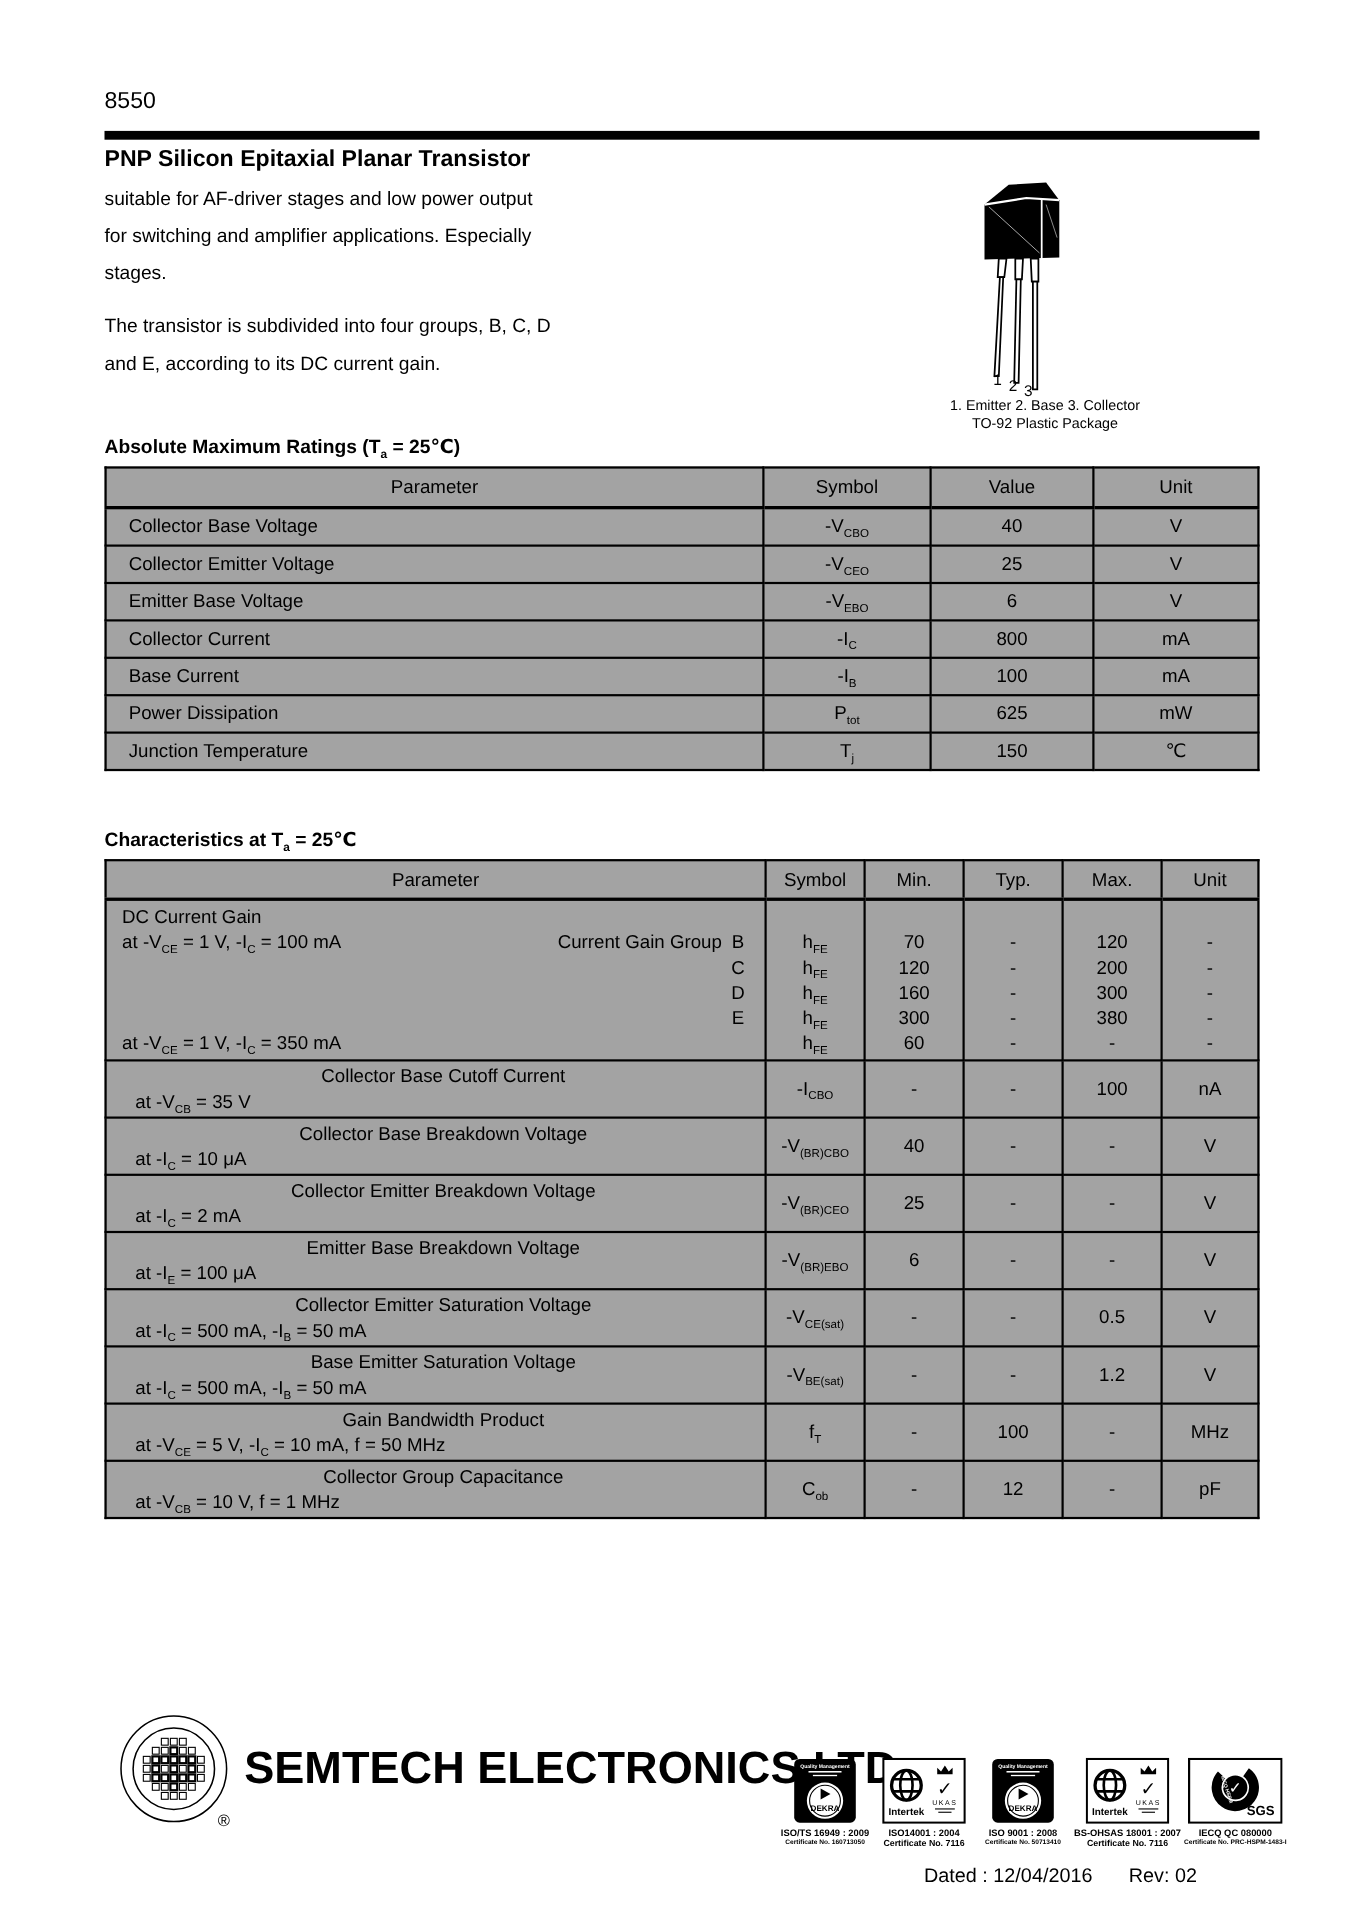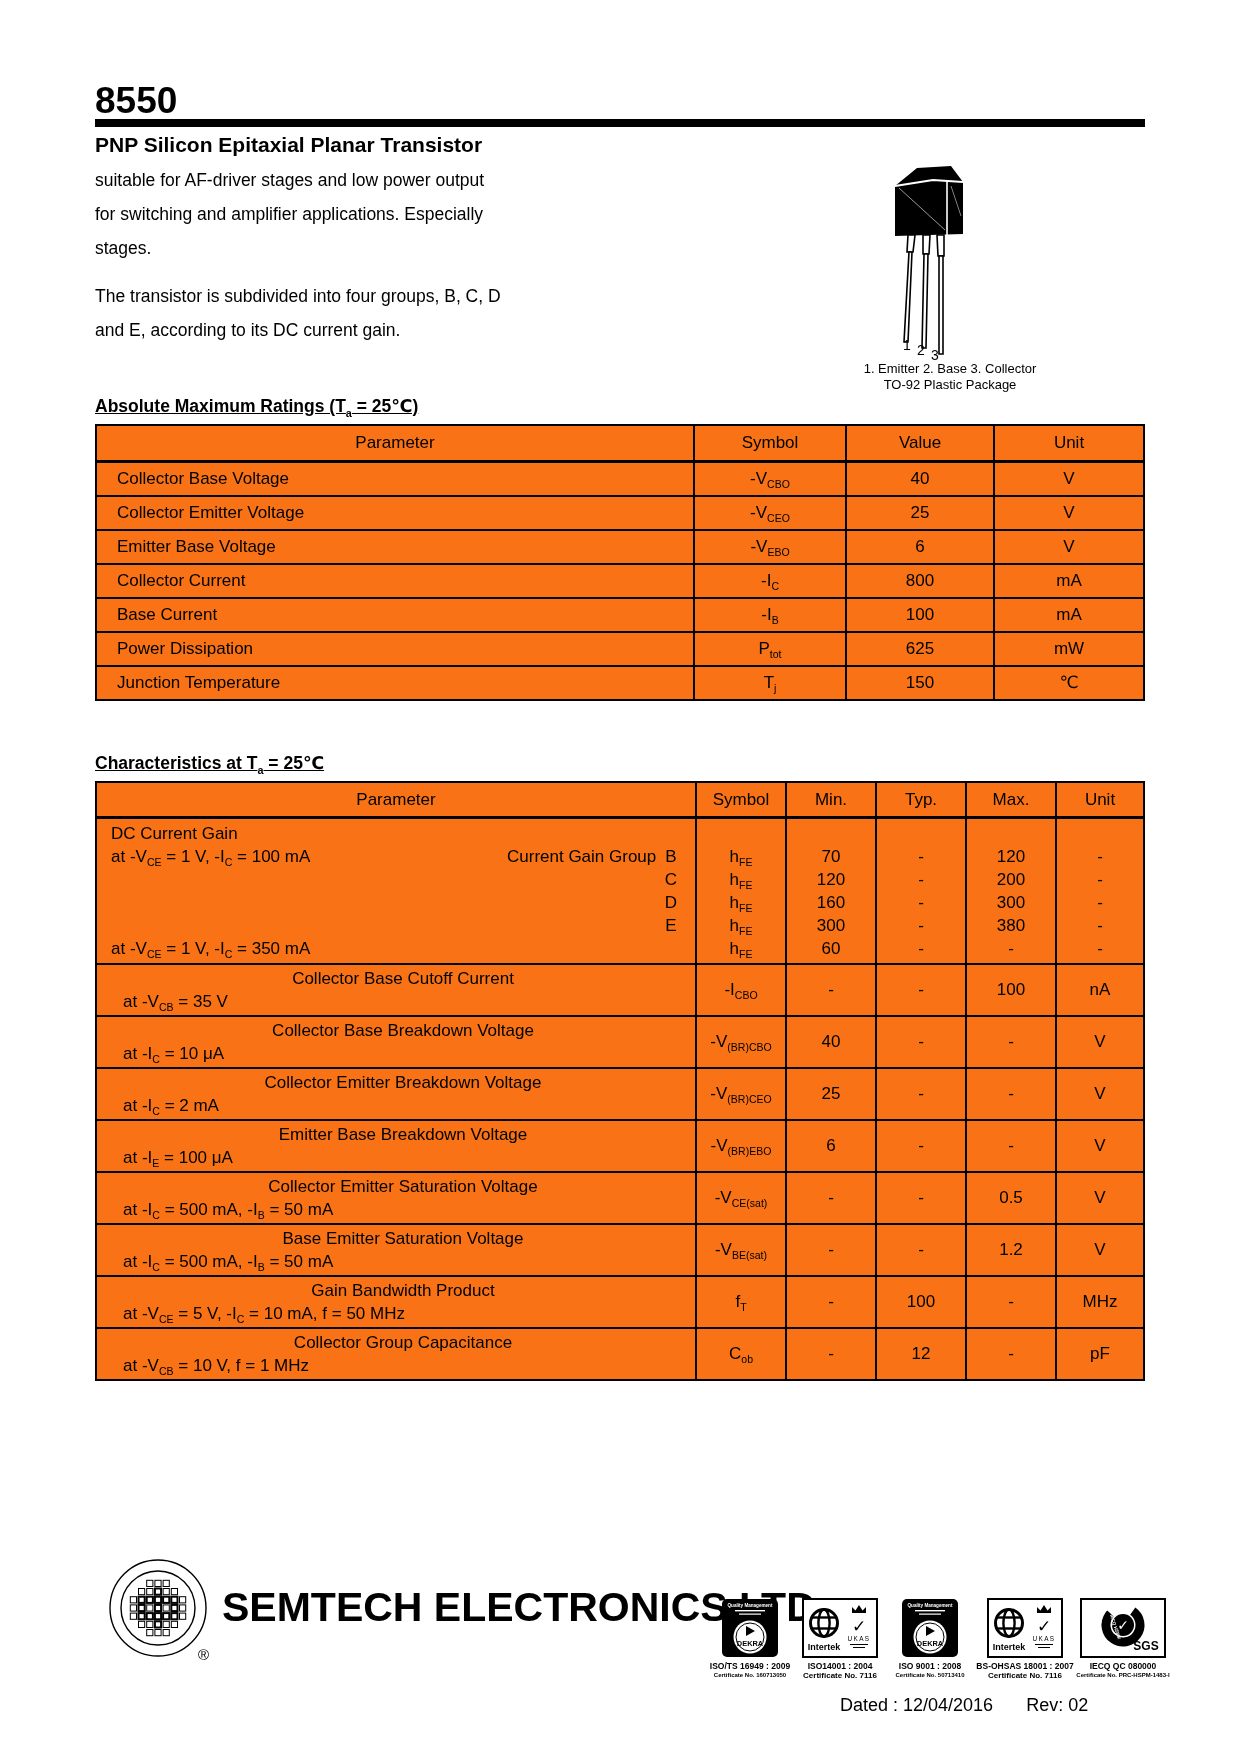--- a/index.html
+++ b/index.html
@@ -1,34 +1,34 @@
 <!DOCTYPE html>
 <html><head>
 <meta charset="utf-8">
 <style>
   html,body{margin:0;padding:0;background:#fff;}
   .page{position:relative;width:1240px;height:1754px;background:#fff;overflow:hidden;
         font-family:"Liberation Sans","DejaVu Sans",sans-serif;color:#000;}
   .abs{position:absolute;}
   sub{font-size:62%;line-height:0;}
   
-  .part-number{left:95px;top:80px;font-size:37px;font-weight:bold;}
+  .part-number{left:95px;top:80px;font-size:21px;font-weight:normal;}
   .title-rule{left:95px;top:119px;width:1050px;height:8px;background:#000;}
   .page-title{left:95px;top:133px;font-size:21px;font-weight:bold;}
   .desc{left:95px;top:163px;font-size:17.5px;line-height:34px;}
   .desc2{left:95px;top:279px;font-size:17.5px;line-height:34px;}
   
   .pkg-svg{left:855px;top:156px;}
   .pkg-caption{left:800px;top:361px;width:300px;text-align:center;font-size:13px;line-height:16px;}
   
-  .sec-heading{font-size:17.5px;font-weight:bold;text-decoration:underline;}
+  .sec-heading{font-size:17.5px;font-weight:bold;}
   .h-absmax{left:95px;top:396px;}
   .h-char{left:95px;top:753px;}
   
-  table{border-collapse:collapse;table-layout:fixed;background:#f97316;}
+  table{border-collapse:collapse;table-layout:fixed;background:#a3a3a3;}
   .t-absmax{left:95px;top:424px;width:1050px;}
   .t-char{left:95px;top:781px;width:1050px;}
   th,td{border:2px solid #000;font-weight:normal;font-size:17px;padding:0;vertical-align:middle;}
   thead th{text-align:center;height:34px;border-bottom:3px solid #000;}
   .t-absmax tbody tr{height:34px;}
   td.c{text-align:center;}
   td.p{text-align:left;padding-left:20px;}
   
   .t-char thead th{height:33px;}
   .t-char td.p{padding-left:14px;}

